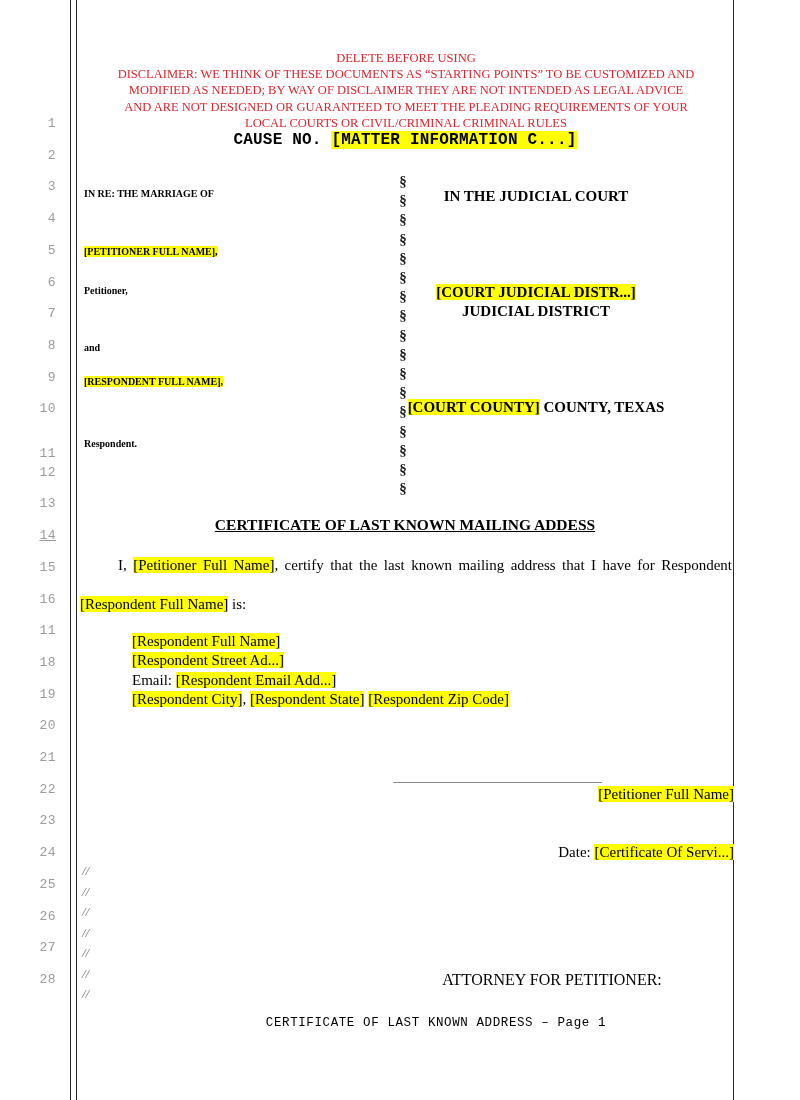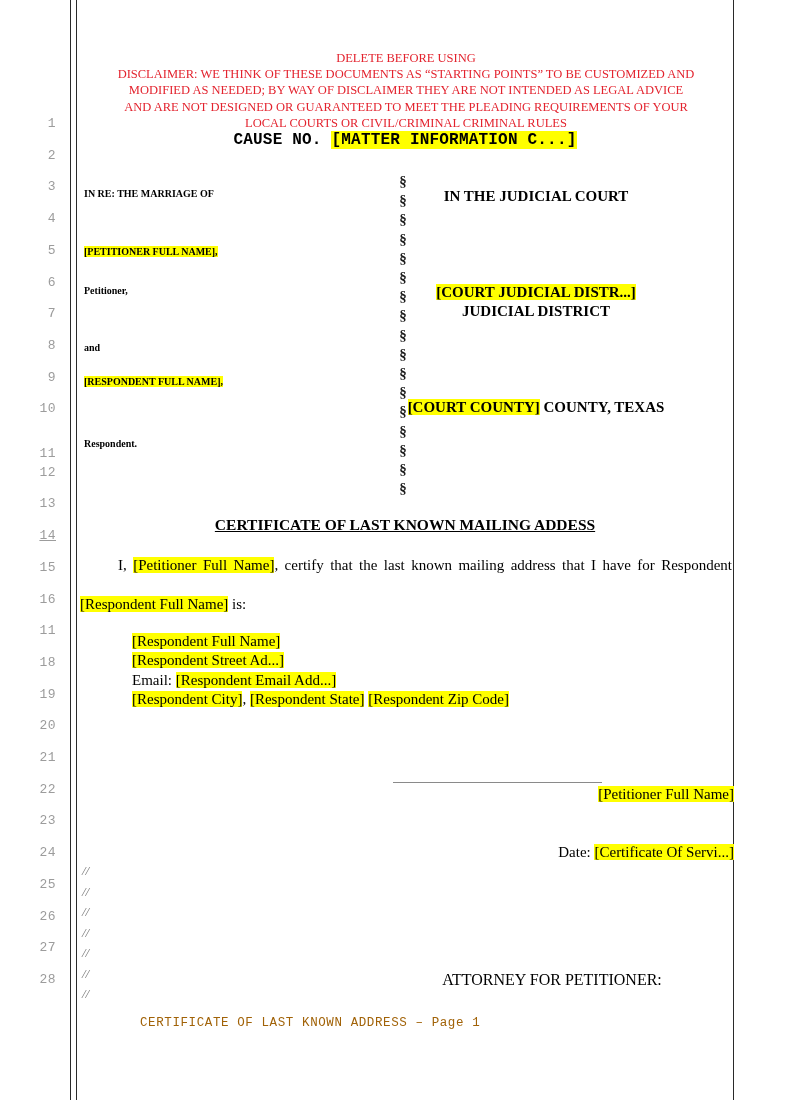--- a/index.html
+++ b/index.html
@@ -198,23 +198,24 @@
     top: 971px;
     width: 364px;
     text-align: center;
     font-size: 16px;
   }
   .footer {
     position: absolute;
     left: 60px;
     top: 1016px;
     width: 592px;
+    text-align: center;
     font-family: "Liberation Mono", "DejaVu Sans Mono", monospace;
     font-size: 12.5px;
-    color: #a16207;
+    color: #000000;
     letter-spacing: 0.6px;
   }
 </style>
 </head>
 <body>
 
 <div id="page">
 
   <div class="rule-left-outer"></div>
   <div class="rule-left-inner"></div>

